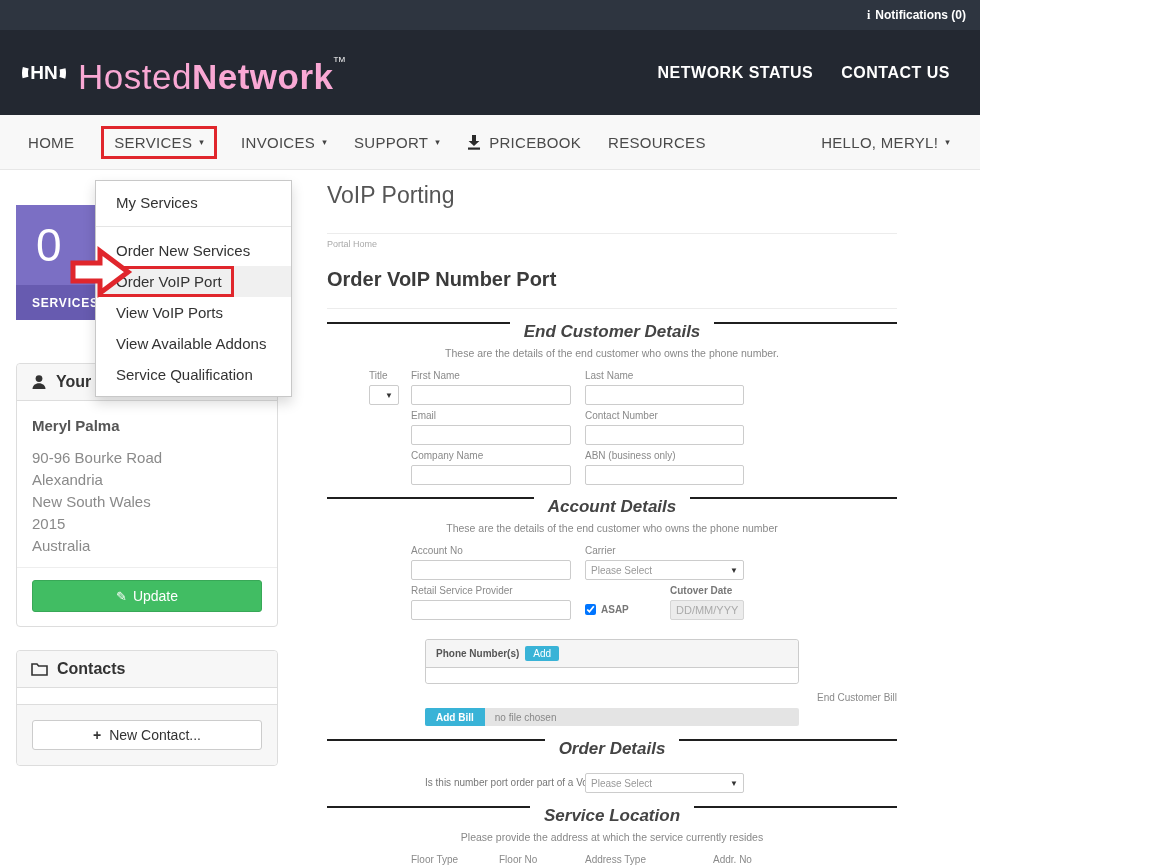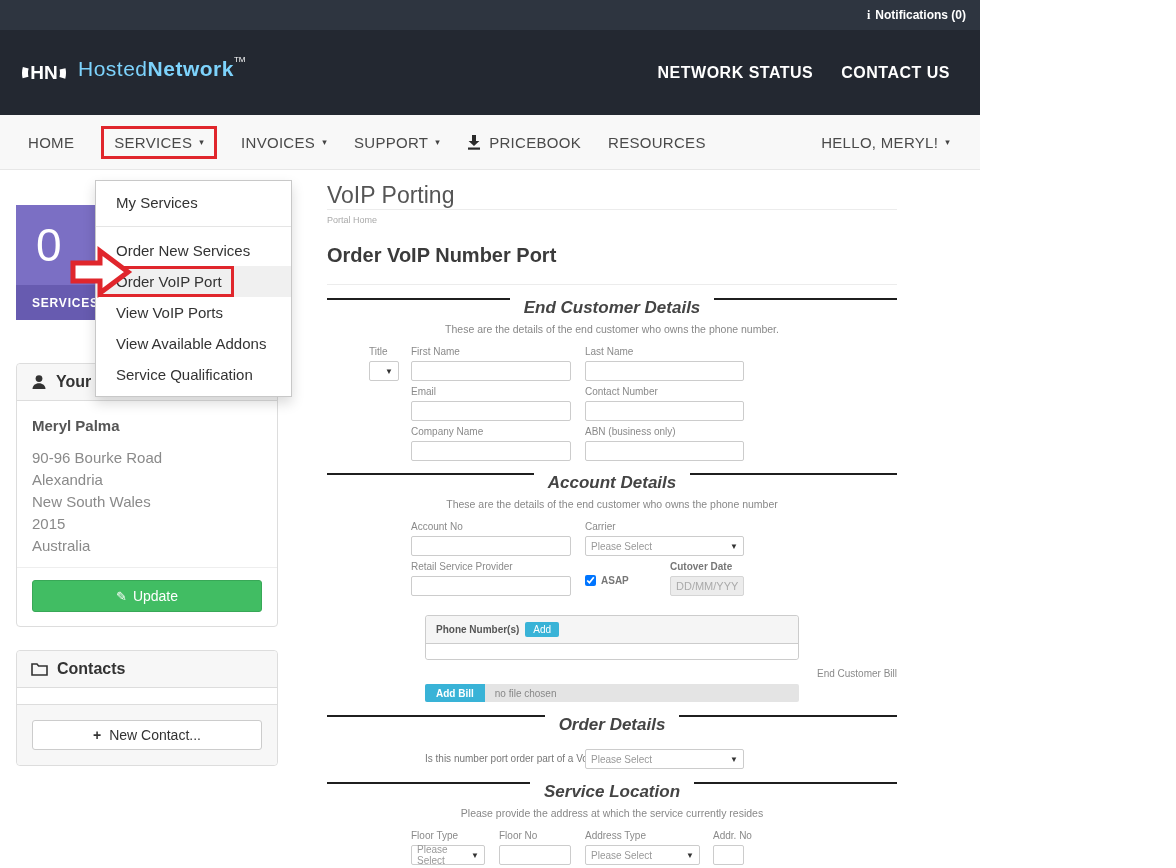--- a/index.html
+++ b/index.html
@@ -11,21 +11,21 @@
   .topbar { height:30px; background:#2e3540; display:flex; align-items:center;
     justify-content:flex-end; padding-right:14px; }
   .topbar .notif { color:#fff; font-size:12px; font-weight:700; cursor:pointer; }
   .topbar .notif .i-ico { display:inline-block; font-family:"Liberation Serif",serif;
     font-weight:700; margin-right:5px; font-size:12px; }
 
   .navbar { height:85px; background:#232831; display:flex; align-items:center;
     padding:0 30px 0 20px; }
   .logo { display:flex; align-items:flex-start; }
   .logo svg { display:block; }
-  .logo .wordmark { color:#7dd3fc; font-size:21px; margin-left:10px; margin-top:8px; letter-spacing:0.5px; }
+  .logo .wordmark { color:#f9a8d4; font-size:35px; margin-left:10px; margin-top:8px; letter-spacing:0.5px; }
   .logo .light { font-weight:400; }
   .logo .bold { font-weight:700; }
   .logo .tm { font-size:8px; color:#fff; vertical-align:top; margin-top:6px; display:inline-block; }
   .nav-links { margin-left:auto; display:flex; gap:28px; }
   .nav-links .nlink { color:#fff; font-size:16px; font-weight:600; letter-spacing:0.5px; cursor:pointer; }
 
   .menubar { height:55px; background:#f8f8f8; border-bottom:1px solid #e7e7e7;
     display:flex; align-items:center; padding-left:28px; }
   .mitem { font-size:15px; color:#4a4a4a; letter-spacing:0.3px; margin-right:27px;
     display:flex; align-items:center; cursor:pointer; white-space:nowrap; }
@@ -73,21 +73,21 @@
 
   .contacts-panel { margin-top:23px; }
   .contacts-body { height:17px; background:#fff; border-bottom:1px solid #ddd; }
   .contacts-footer { background:#f7f7f7; padding:15px; border-radius:0 0 4px 4px; }
   .btn-newcontact { width:100%; height:30px; background:#fff; border:1px solid #ccc;
     border-radius:3px; font-size:14px; color:#333; cursor:pointer; }
   .btn-newcontact .plus { font-weight:700; margin-right:4px; }
 
   
   .main { position:absolute; left:327px; top:182px; width:570px; }
-  .page-title { font-size:23px; font-weight:400; color:#555; padding-bottom:0;
+  .page-title { font-size:23px; font-weight:400; color:#555; padding-bottom:24px;
     border-bottom:1px solid #ececec; }
   .breadcrumb { font-size:9px; color:#aaa; margin:5px 0 19px; }
   .h2 { font-size:20px; font-weight:700; color:#3b3b3b; padding-bottom:17px;
     border-bottom:1px solid #ececec; }
 
   .sec-head { display:flex; align-items:flex-start; margin:13px 0 5px;font-style:italic; }
   .sec-line { flex:1; height:2px; background:#1f1f1f; }
   .sec-title { margin:0 14px; font-size:17px; font-weight:600; color:#444; white-space:nowrap; }
   .sec-desc { text-align:center; font-size:10.5px; color:#888; margin-bottom:11px; }
 
@@ -102,21 +102,21 @@
     display:flex; align-items:center; justify-content:space-between; padding:0 5px; cursor:pointer; }
   .fselect .ph { font-size:10px; color:#999; }
   .fselect .sc { font-size:8px; color:#333; }
 
   
   .c-title { left:42px; width:30px; } .c1 { left:84px; width:160px; } .c2 { left:258px; width:159px; }
   .c-asap { left:258px; width:70px; } .c-cutover { left:343px; width:74px; }
   .c-floorno { left:172px; width:72px; } .c-addrtype { left:258px; width:115px; }
   .c-addrno { left:386px; width:31px; }
 
-  .asap-wrap { display:flex; height:20px; margin-top:14px; }
+  .asap-wrap { display:flex; align-items:center; height:20px; margin-top:14px; }
   .asap-wrap input { width:11px; height:11px; margin-right:5px; }
   .asap-wrap .flabel { margin:0; font-weight:700; color:#777; }
   .c-cutover .flabel { font-weight:700; color:#777; }
 
   .phone-panel { margin:20px 0 8px 98px; width:374px; border:1px solid #ccc; border-radius:3px; }
   .phone-head { background:#f5f5f5; border-bottom:1px solid #ccc; padding:6px 10px;
     display:flex; align-items:center; border-radius:3px 3px 0 0; }
   .phone-head .plabel { font-size:10px; font-weight:700; color:#555; }
   .btn-add { background:#39b3d7; color:#fff; font-size:10px; padding:2px 8px;
     border:none; border-radius:2px; margin-left:6px; cursor:pointer; }

